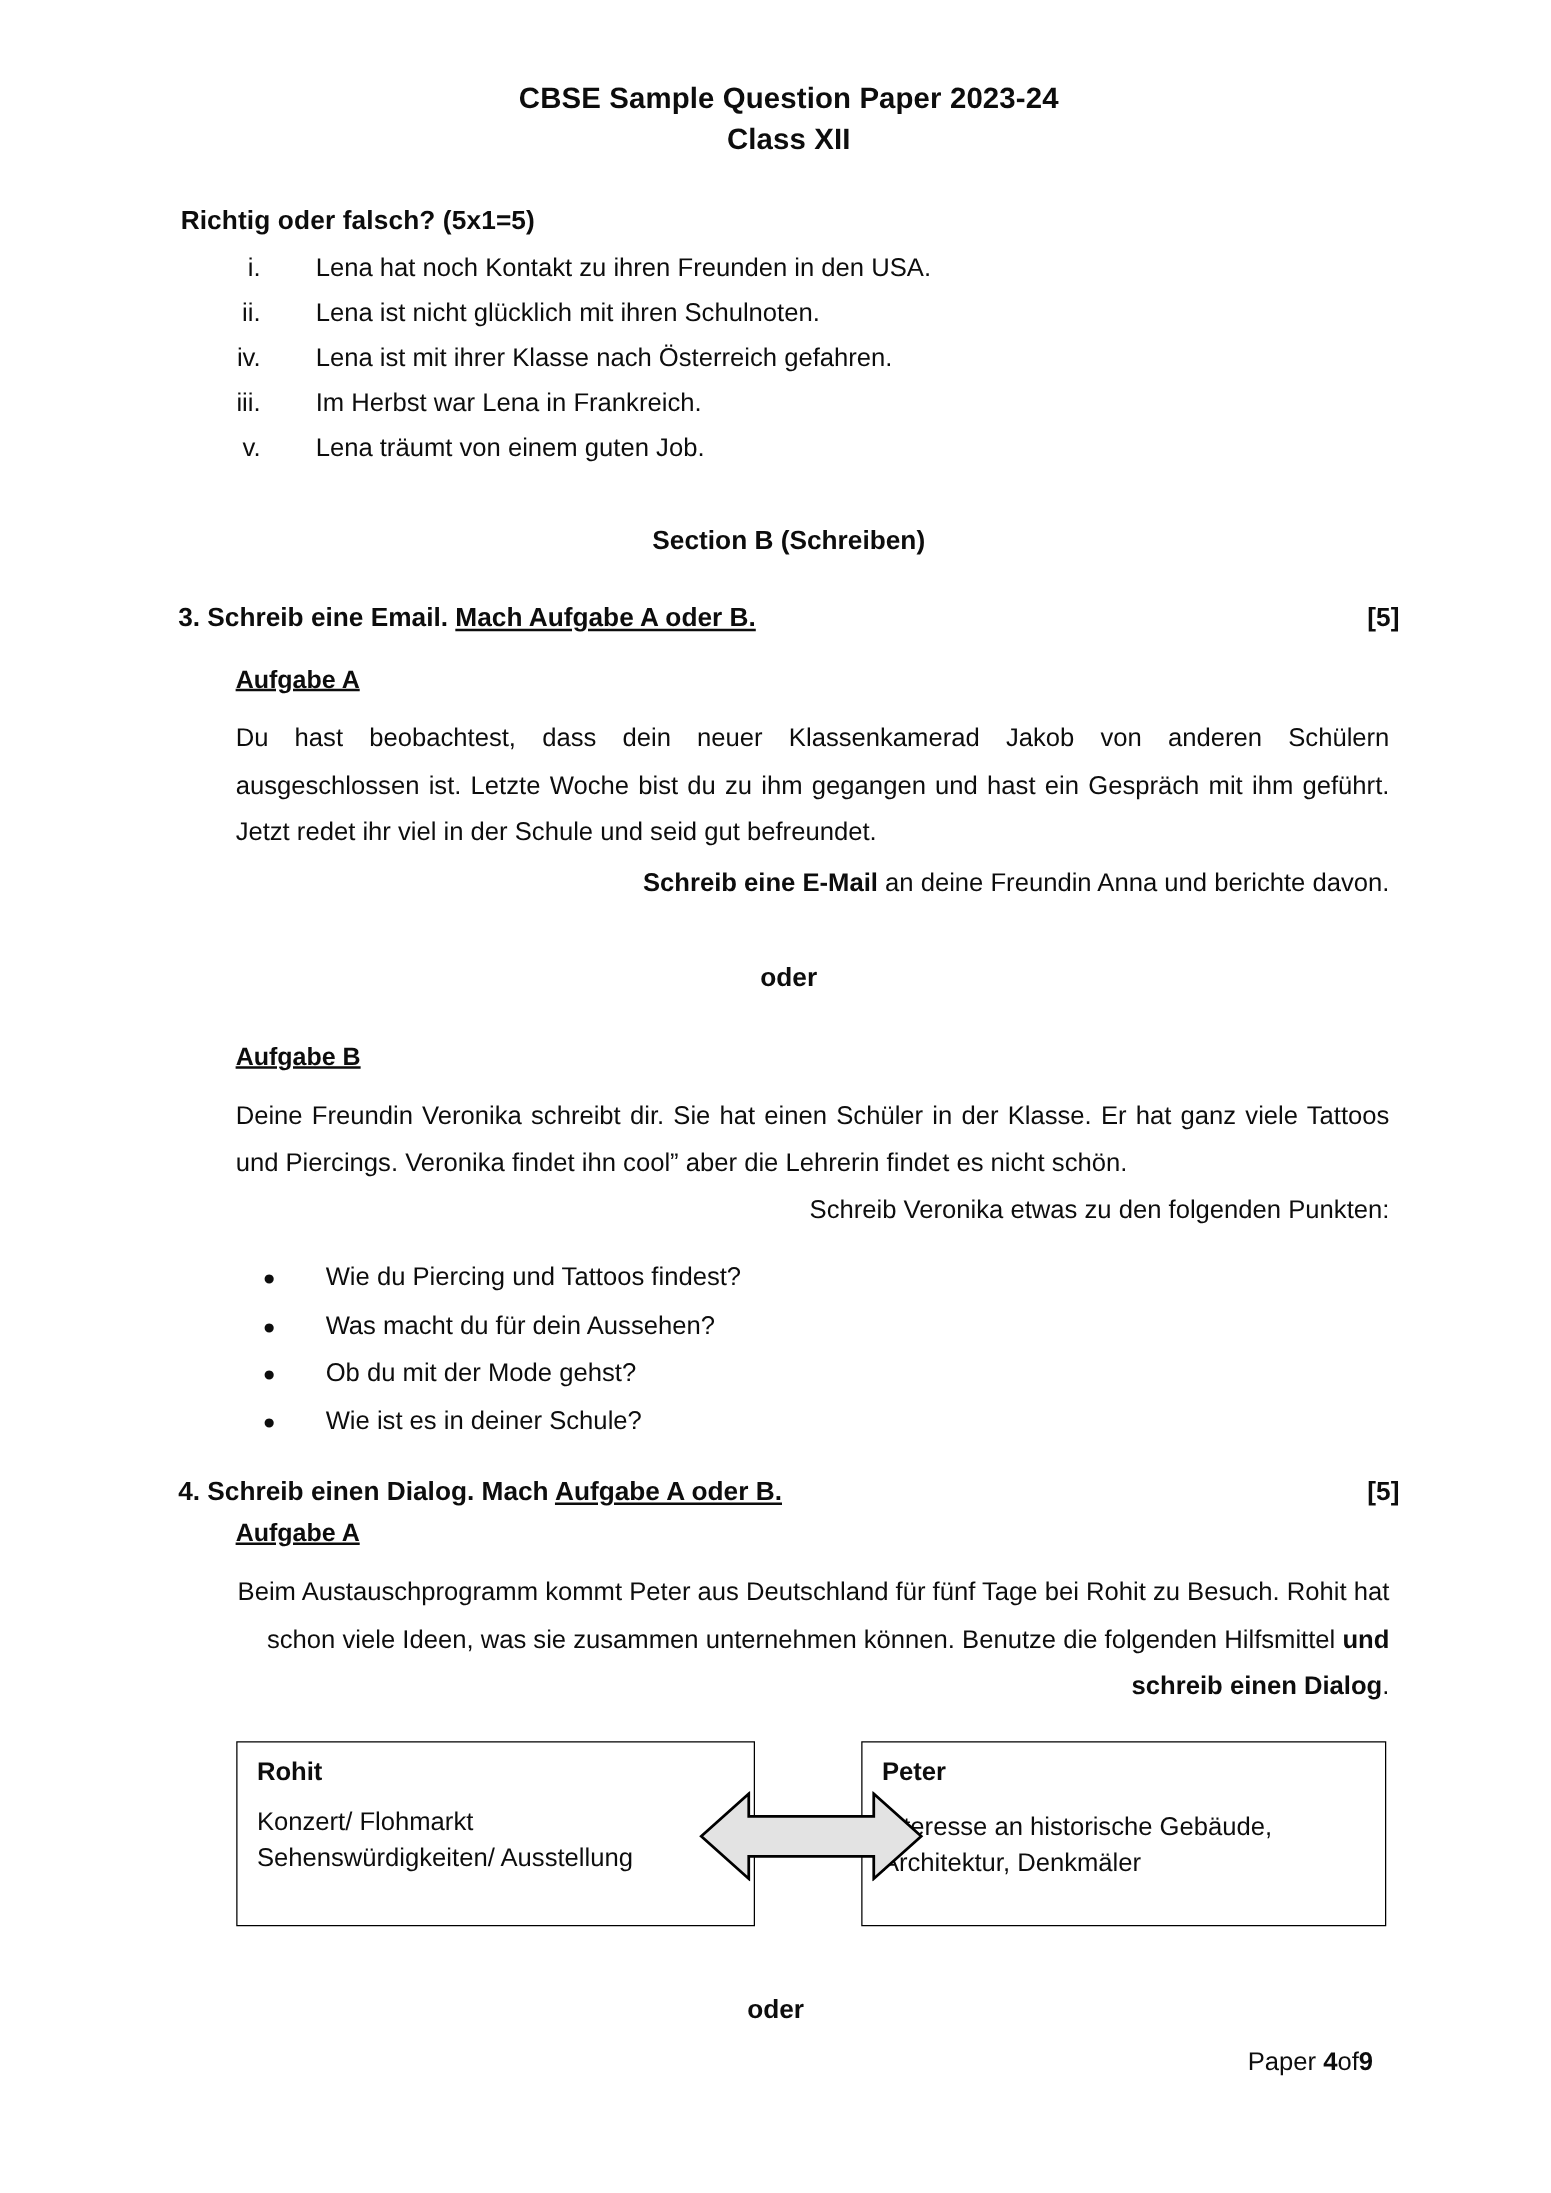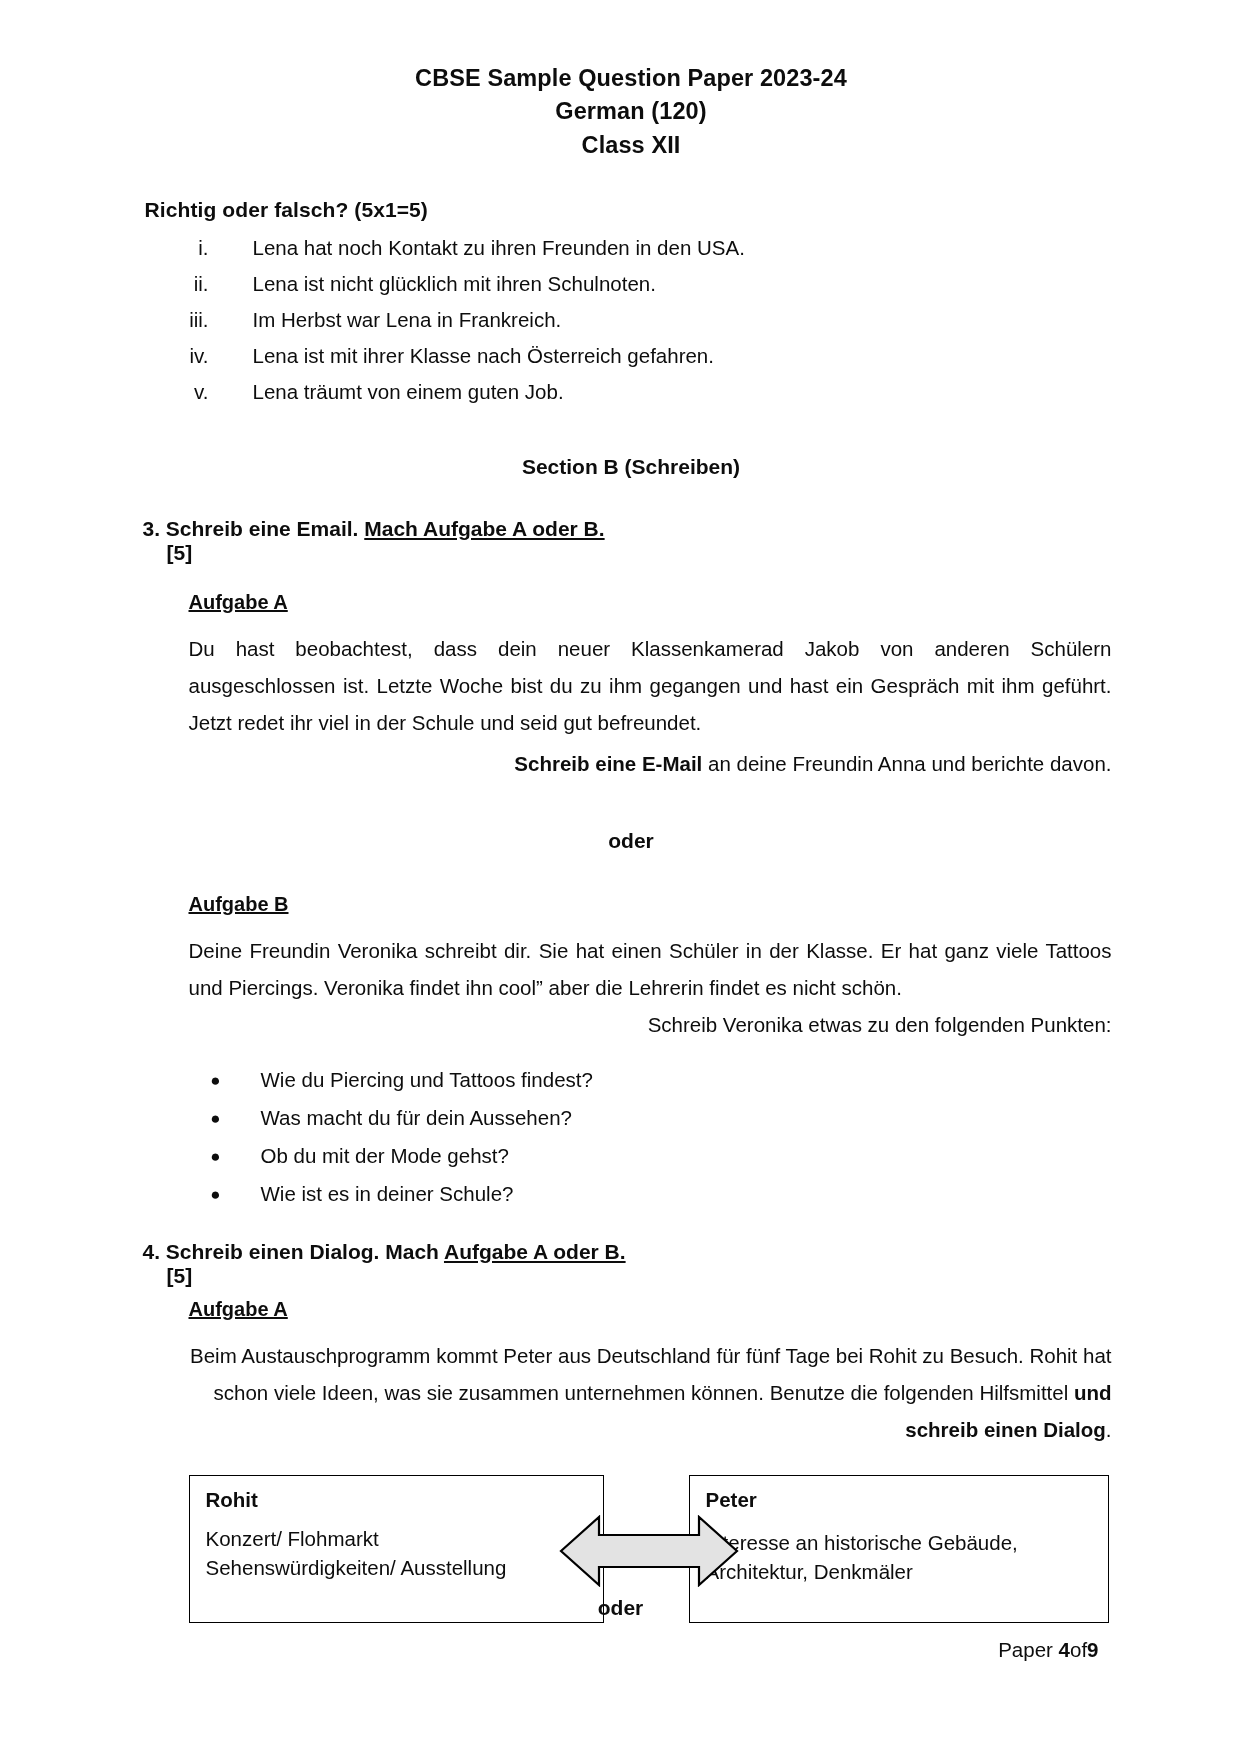--- a/index.html
+++ b/index.html
@@ -84,21 +84,20 @@
     font-size: 21px;
   }
 
   .q-line {
     display: flex;
     align-items: baseline;
     justify-content: flex-end;
     font-weight: bold;
     font-size: 21px;
     margin-top: 38px;
-    flex-direction: column;
   }
   .q-line .qtext { flex: 1 1 auto; }
   .q-line .marks {
     flex: 0 0 auto;
     padding-left: 24px;
     font-weight: bold;
   }
   .u { text-decoration: underline; }
 
   .sub-head {
@@ -201,42 +200,41 @@
   .page-footer b { font-weight: bold; }
 </style>
 </head>
 <body>
 
 <div class="page">
   <div class="content">
 
     <div class="doc-header">
       <span class="hline">CBSE Sample Question Paper 2023-24</span>
-      <span class="hline">German (120)</span>
       <span class="hline">Class XII</span>
     </div>
 
     <div class="q-head">Richtig oder falsch?  (5x1=5)</div>
 
     <ul class="roman-list">
       <li>
         <span class="rn">i.</span>
         <span class="rtxt">Lena hat noch Kontakt zu ihren Freunden in den USA.</span>
       </li>
       <li>
         <span class="rn">ii.</span>
         <span class="rtxt">Lena ist nicht glücklich mit ihren Schulnoten.</span>
       </li>
       <li>
+        <span class="rn">iv.</span>
+        <span class="rtxt">Lena ist mit ihrer Klasse nach Österreich gefahren.</span>
+      </li>
+      <li>
         <span class="rn">iii.</span>
         <span class="rtxt">Im Herbst war Lena in Frankreich.</span>
-      </li>
-      <li>
-        <span class="rn">iv.</span>
-        <span class="rtxt">Lena ist mit ihrer Klasse nach Österreich gefahren.</span>
       </li>
       <li>
         <span class="rn">v.</span>
         <span class="rtxt">Lena träumt von einem guten Job.</span>
       </li>
     </ul>
 
     <div class="centered-bold section-b">Section B (Schreiben)</div>
 
     <div class="q-line">

